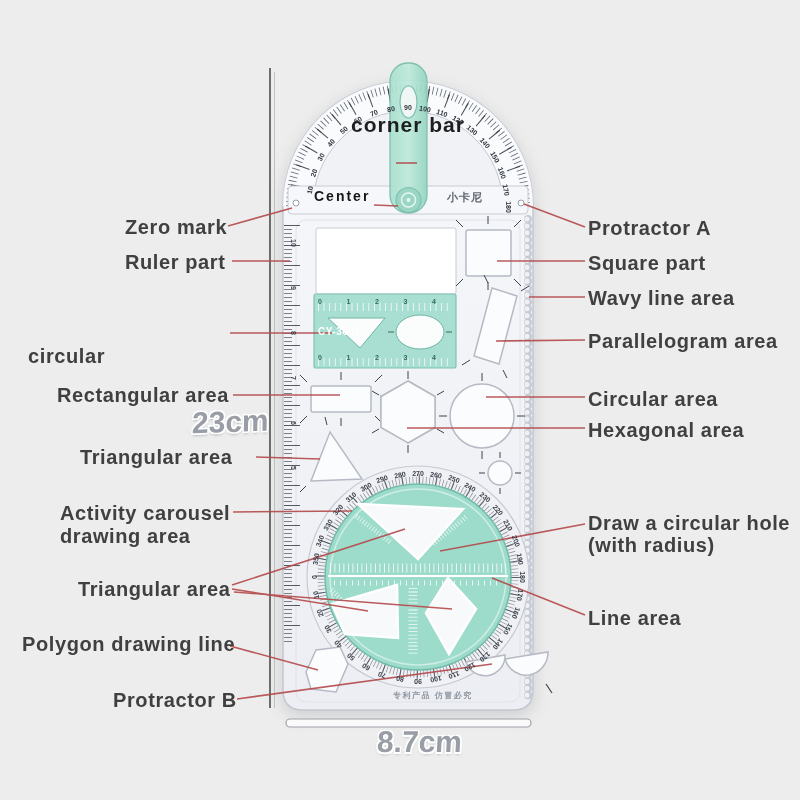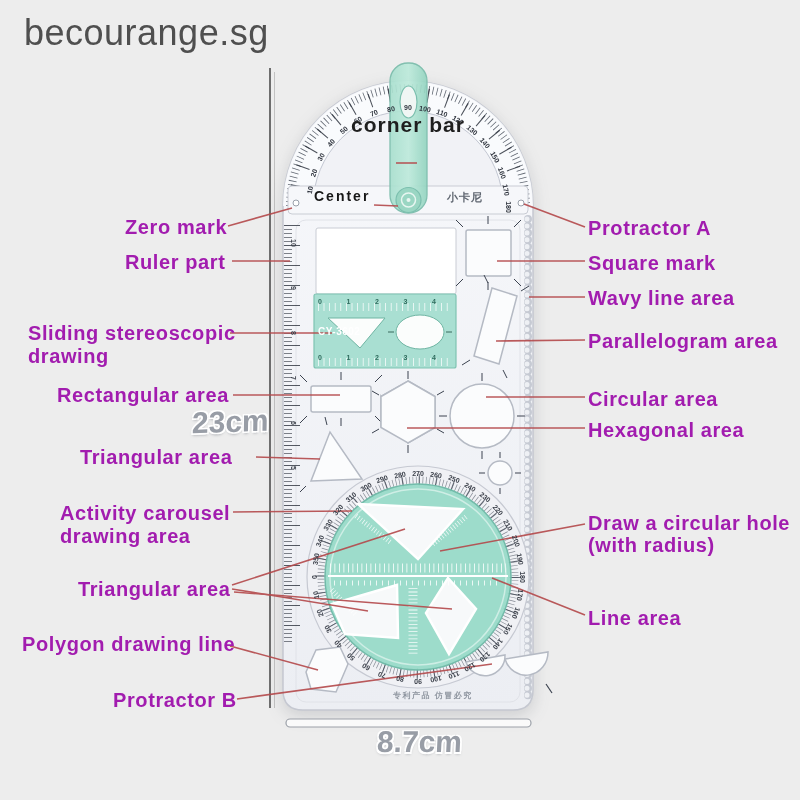--- a/index.html
+++ b/index.html
@@ -1,21 +1,21 @@
 <!DOCTYPE html>
 <html><head>
 <meta charset="utf-8">
 <style>
   html,body{margin:0;padding:0;background:#ededed;}
   #stage{position:relative;width:800px;height:800px;background:#ededed;overflow:hidden;
          font-family:"Liberation Sans",sans-serif;}
   #ruler-svg{position:absolute;left:0;top:0;z-index:1;}
   #scale-layer{position:absolute;left:0;top:0;width:800px;height:800px;z-index:2;pointer-events:none;}
   #scale-layer span{position:absolute;font-weight:700;color:#343943;white-space:nowrap;}
-  .lbl{position:absolute;z-index:3;font-size:20px;font-weight:700;color:#a21caf;
+  .lbl{position:absolute;z-index:3;font-size:20px;font-weight:700;color:#404040;
        letter-spacing:0.6px;white-space:nowrap;}
   .watermark{position:absolute;left:24px;top:12px;z-index:3;font-size:36px;font-weight:400;
        color:#4f4f4f;letter-spacing:0.5px;}
   .reading{position:absolute;left:318px;top:112px;width:180px;z-index:3;text-align:center;
        font-size:21px;font-weight:700;color:#1e1e1e;letter-spacing:1px;line-height:25px;}
   .center-label{position:absolute;left:296px;top:188px;z-index:3;font-size:14px;font-weight:700;
        color:#161616;letter-spacing:2px;margin-left:18px;}
   .brand{position:absolute;left:447px;top:190px;z-index:3;font-size:11px;font-weight:700;
        color:#5f6670;letter-spacing:1px;}
   .model{position:absolute;left:318px;top:326px;z-index:3;font-size:10px;font-weight:700;
@@ -258,46 +258,44 @@
       <span style="left: 405.5px; top: 357px; font-size: 7px; color: rgb(47, 107, 93); transform: translate(-50%, -50%) rotate(0deg);">3</span>
       <span style="left: 434px; top: 357px; font-size: 7px; color: rgb(47, 107, 93); transform: translate(-50%, -50%) rotate(0deg);">4</span>
       <span style="left: 293px; top: 243px; font-size: 7px; color: rgb(58, 63, 73); transform: translate(-50%, -50%) rotate(90deg);">10</span>
       <span style="left: 293px; top: 288px; font-size: 7px; color: rgb(58, 63, 73); transform: translate(-50%, -50%) rotate(90deg);">9</span>
       <span style="left: 293px; top: 333px; font-size: 7px; color: rgb(58, 63, 73); transform: translate(-50%, -50%) rotate(90deg);">8</span>
       <span style="left: 293px; top: 378px; font-size: 7px; color: rgb(58, 63, 73); transform: translate(-50%, -50%) rotate(90deg);">7</span>
       <span style="left: 293px; top: 423px; font-size: 7px; color: rgb(58, 63, 73); transform: translate(-50%, -50%) rotate(90deg);">6</span>
       <span style="left: 293px; top: 468px; font-size: 7px; color: rgb(58, 63, 73); transform: translate(-50%, -50%) rotate(90deg);">5</span>
     </div>
 
-<div class="watermark">becourange.sg</div>
 
 <div class="reading">
   <div>corner bar</div>
 </div>
 <div class="center-label">Center</div>
 <div class="brand">小卡尼</div>
 <div class="model">CY-3602</div>
 <div class="patent">专利产品 仿冒必究</div>
 <div class="bubble bubble-23">23cm</div>
 <div class="bubble bubble-87">8.7cm</div>
 
 <div class="lbl" style="left:125px;top:216px">Zero mark</div>
 <div class="lbl" style="left:125px;top:251px">Ruler part</div>
-<div class="lbl" style="left:28px;top:322px">Sliding stereoscopic</div>
-<div class="lbl" style="left:28px;top:345px">drawing</div>
+<div class="lbl" style="left:28px;top:345px">circular</div>
 <div class="lbl" style="left:57px;top:384px">Rectangular area</div>
 <div class="lbl" style="left:80px;top:446px">Triangular area</div>
 <div class="lbl" style="left:60px;top:525px">drawing area</div>
 <div class="lbl" style="left:60px;top:502px">Activity carousel</div>
 <div class="lbl" style="left:78px;top:578px">Triangular area</div>
 <div class="lbl" style="left:22px;top:633px">Polygon drawing line</div>
 <div class="lbl" style="left:113px;top:689px">Protractor B</div>
 
 <div class="lbl" style="left:588px;top:217px">Protractor A</div>
-<div class="lbl" style="left:588px;top:252px">Square mark</div>
+<div class="lbl" style="left:588px;top:252px">Square part</div>
 <div class="lbl" style="left:588px;top:287px">Wavy line area</div>
 <div class="lbl" style="left:588px;top:388px">Circular area</div>
 <div class="lbl" style="left:588px;top:330px">Parallelogram area</div>
 <div class="lbl" style="left:588px;top:419px">Hexagonal area</div>
 <div class="lbl" style="left:588px;top:534px">(with radius)</div>
 <div class="lbl" style="left:588px;top:512px">Draw a circular hole</div>
 <div class="lbl" style="left:588px;top:607px">Line area</div>
 
 </div>
 

